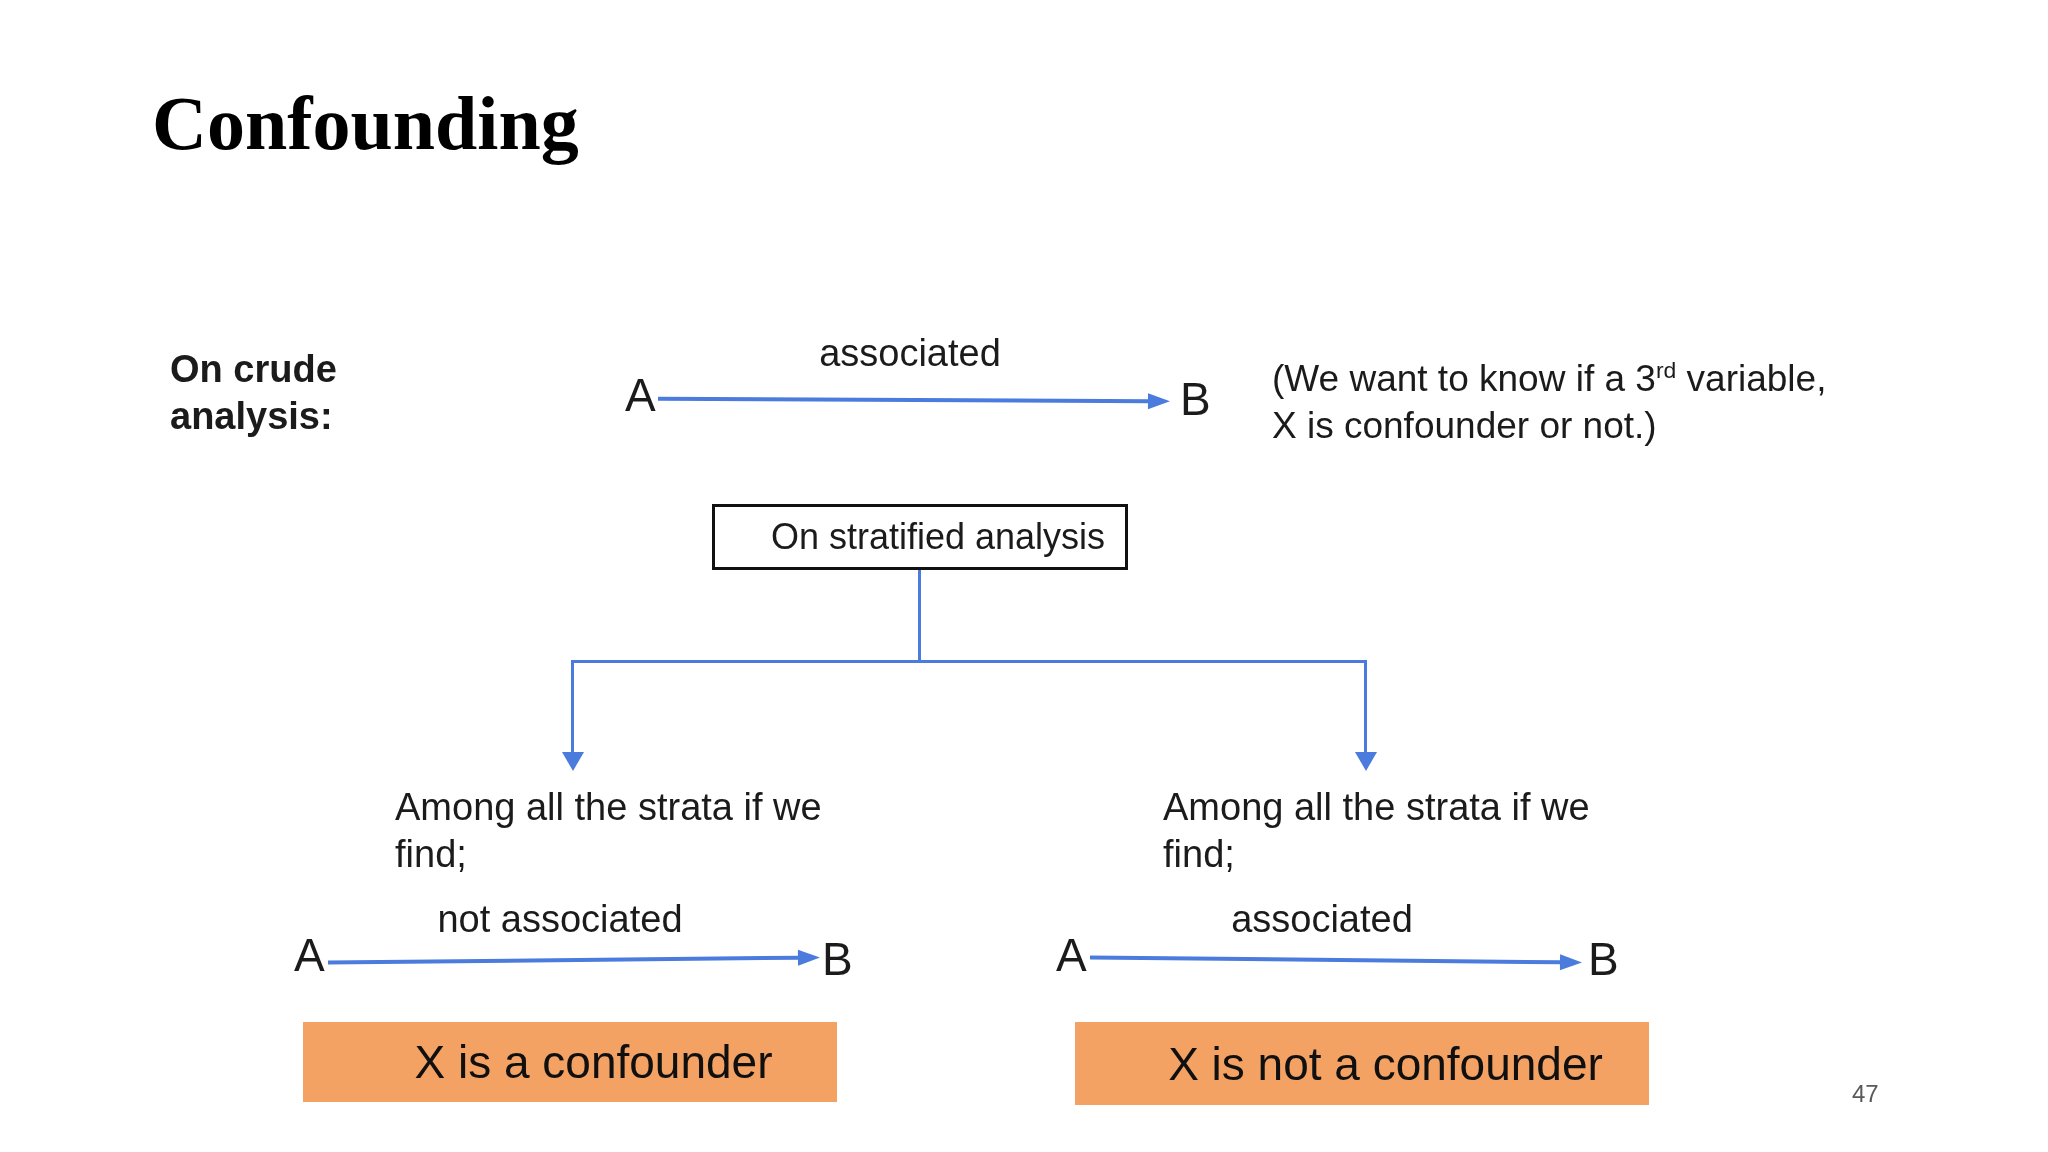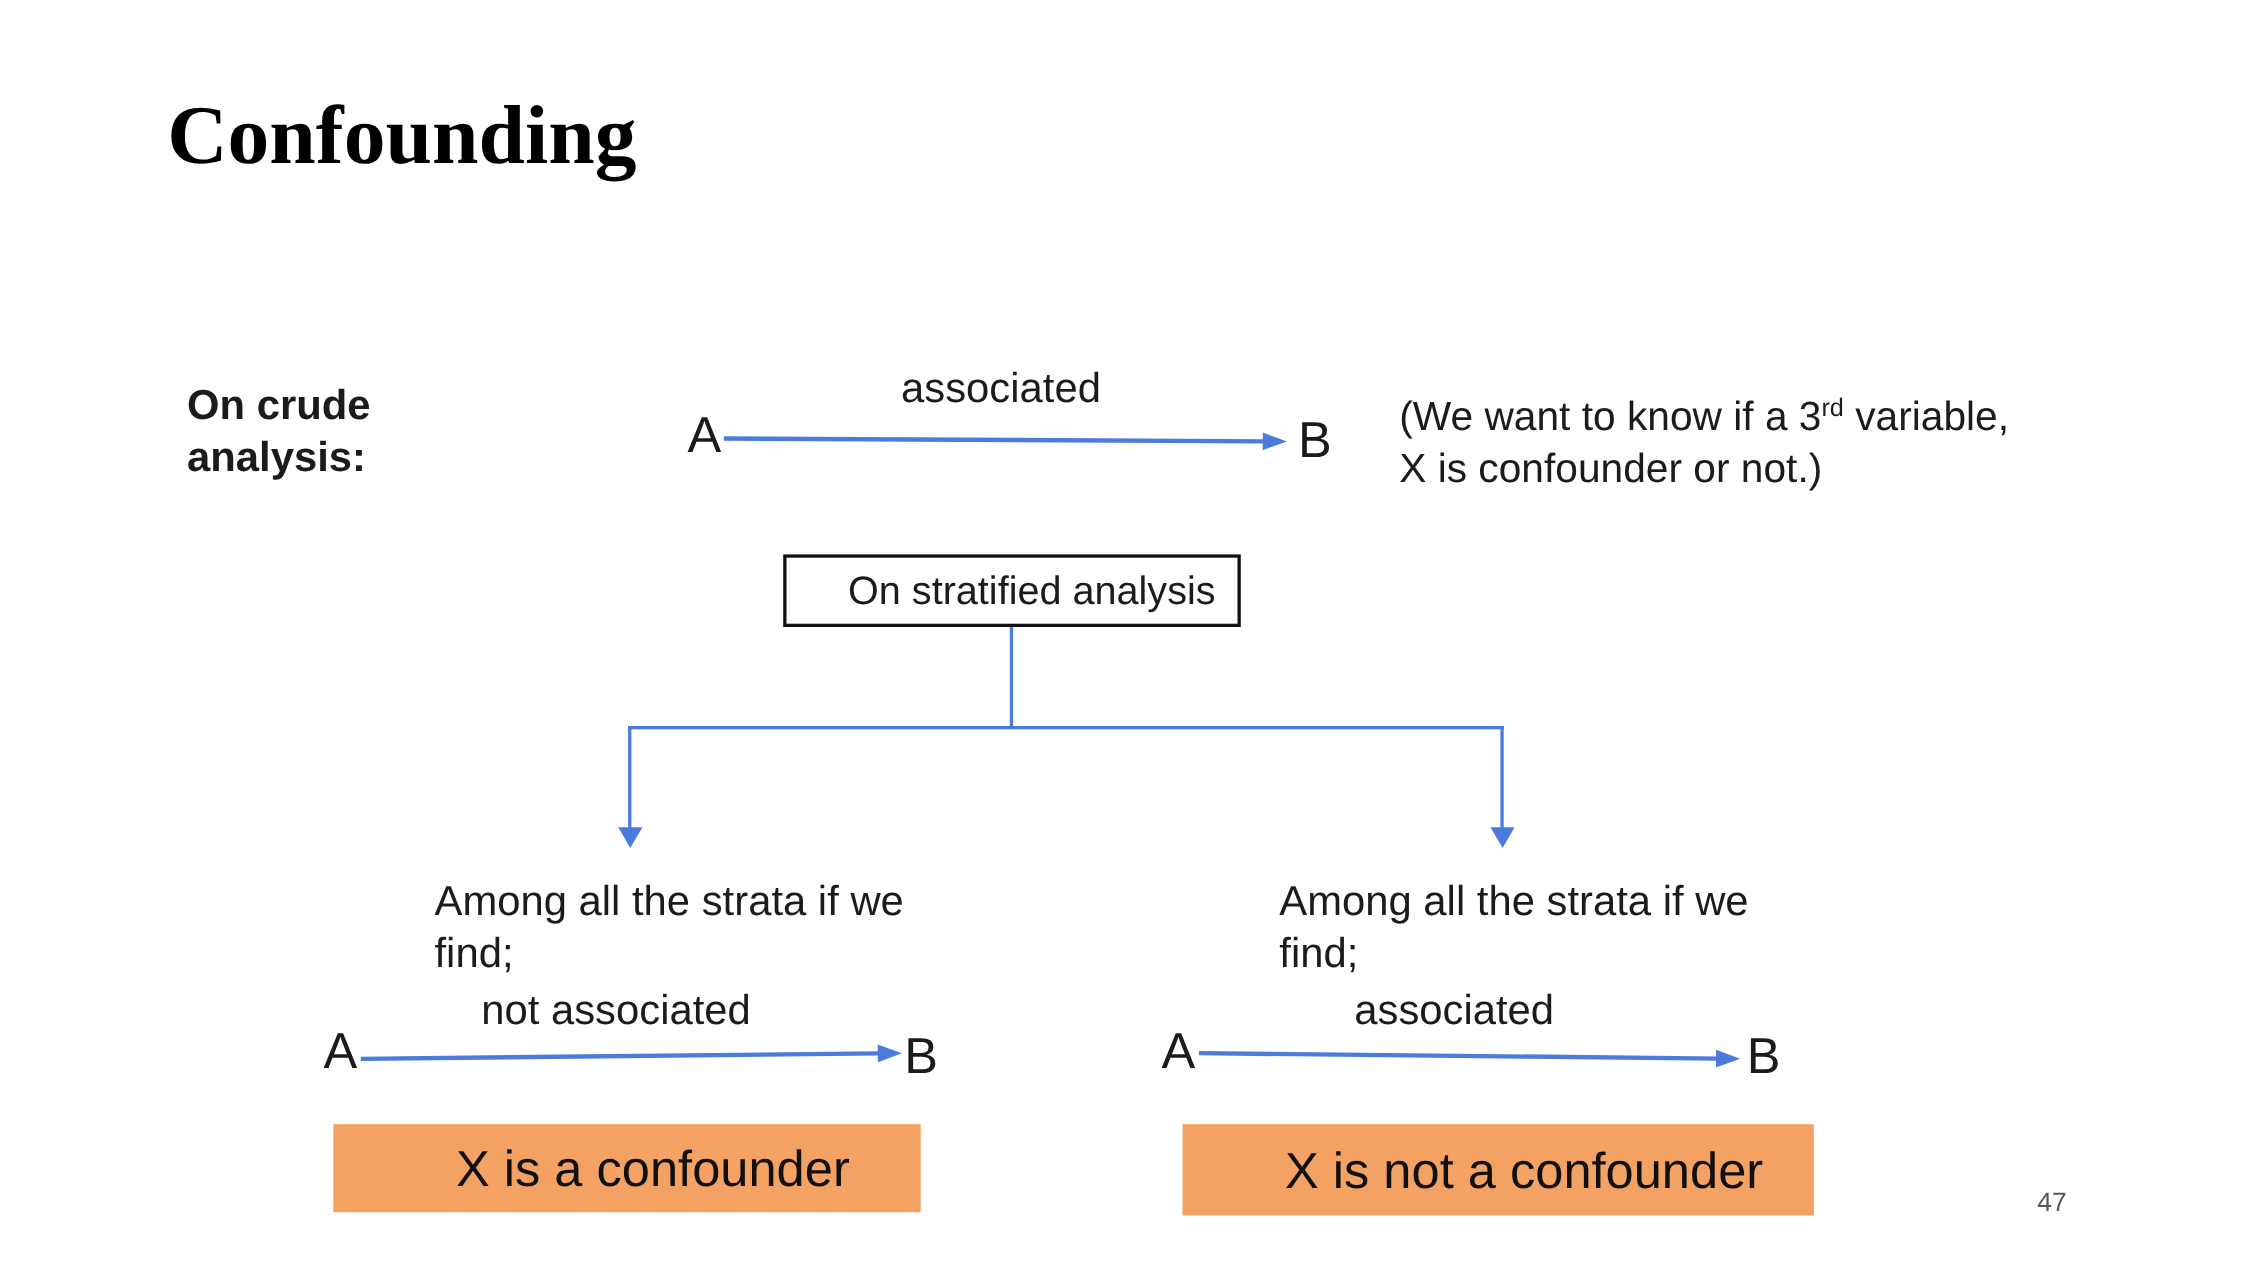--- a/index.html
+++ b/index.html
@@ -85,21 +85,21 @@
     position: absolute; right: 0; top: 2px;
     width: 0; height: 0;
     border-top: 8px solid transparent;
     border-bottom: 8px solid transparent;
     border-left: 22px solid var(--blue);
   }
   .crude-arrow { left: 658px;  top: 390px; width: 512px; transform: rotate(0.3deg); }
   .left-arrow  { left: 328px;  top: 950px; width: 492px; transform: rotate(-0.6deg); }
   .right-arrow { left: 1090px; top: 950px; width: 492px; transform: rotate(0.6deg); }
 
-  .condition { font-size: 38px; line-height: 1.24; width: 440px; margin-top: 13px; }
+  .condition { font-size: 38px; line-height: 1.24; width: 440px; }
   .cond-left  { left: 395px;  top: 784px; }
   .cond-right { left: 1163px; top: 784px; }
 
   .result-box {
     background: var(--orange);
     display: flex; align-items: center; justify-content: center;
     font-size: 46px; color: #101010; padding-left: 47px;
   }
   .result-left  { left: 303px;  top: 1022px; width: 487px; height: 80px; }
   .result-right { left: 1075px; top: 1022px; width: 527px; height: 83px; }

